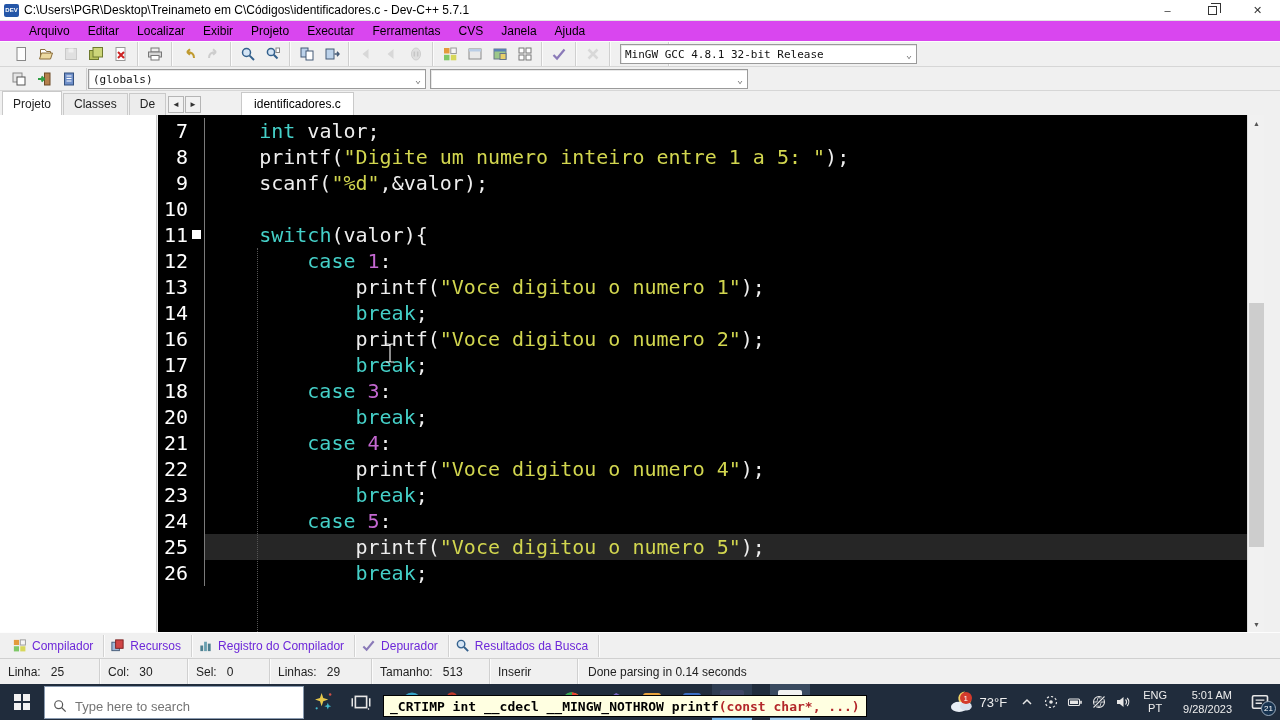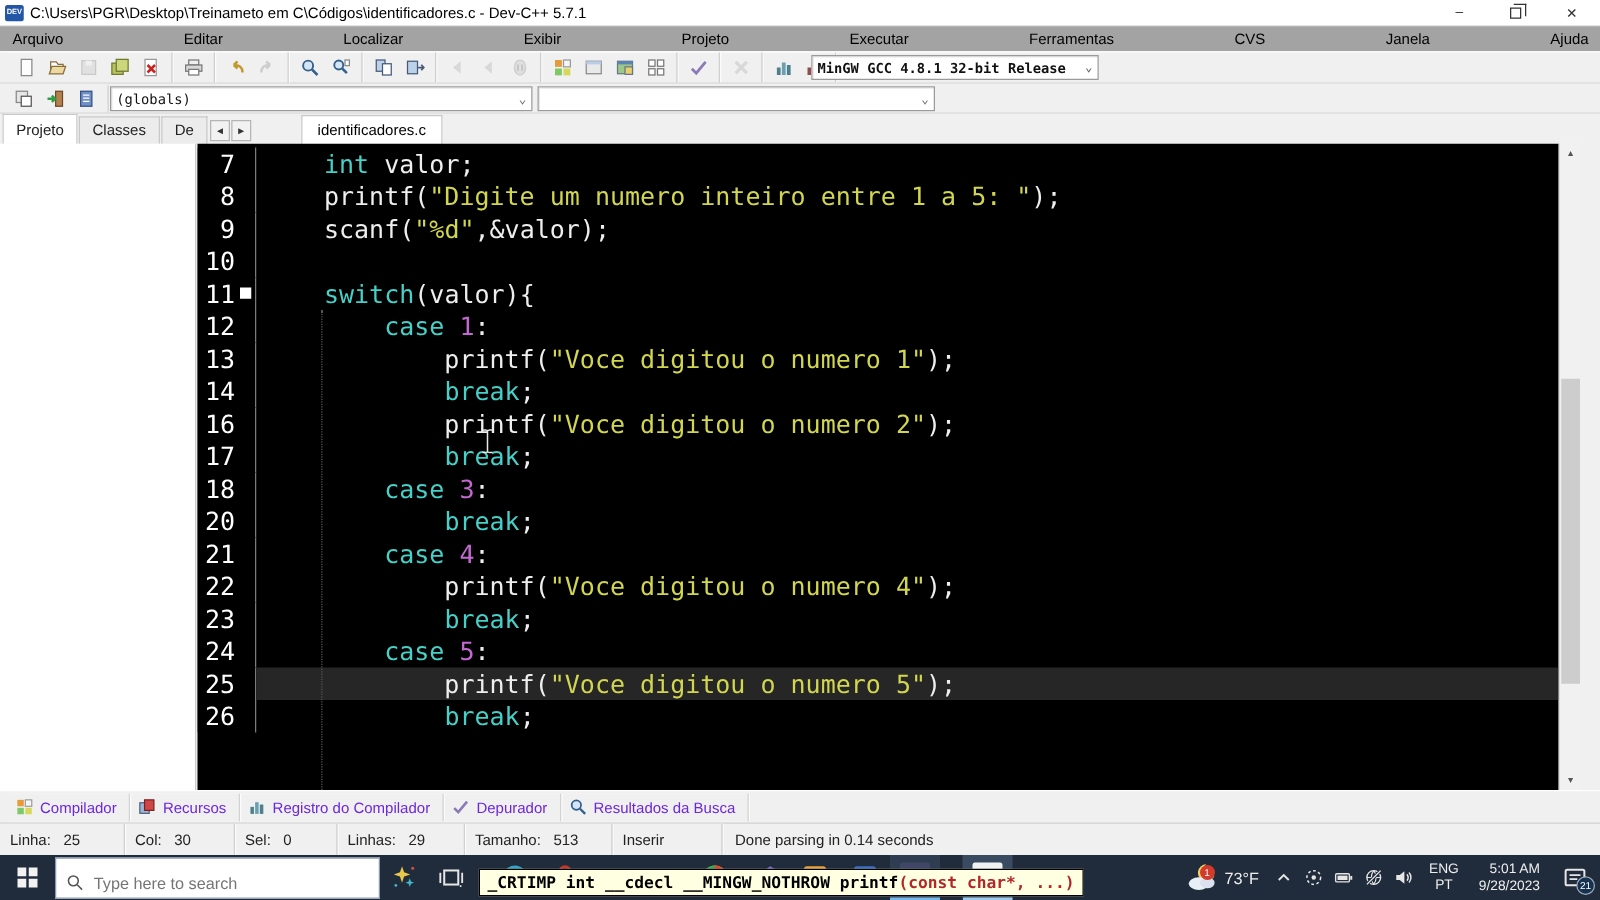--- a/index.html
+++ b/index.html
@@ -10,31 +10,31 @@
   
   .titlebar { position:absolute; left:0; top:0; width:1280px; height:21px; background:#ffffff; display:flex; align-items:center; border-bottom:1px solid #e3e3e3; }
   .app-ico { width:15px; height:13px; margin:0 5px 0 4px; background:#2456a8; color:#fff; font-size:6px; font-weight:bold; display:flex; align-items:center; justify-content:center; border-radius:2px; }
   .title-text { font-size:12px; color:#000; white-space:nowrap; }
   .win-controls { margin-left:auto; display:flex; height:100%; }
   .win-btn { width:45px; height:100%; display:flex; align-items:center; justify-content:center; color:#333; font-size:11px; }
   .restore-glyph { position:relative; width:9px; height:9px; border:1px solid #333; background:#fff; }
   .restore-glyph:before { content:""; position:absolute; left:2px; top:-4px; width:9px; height:9px; border:1px solid #333; border-left:none; border-bottom:none; }
 
   
-  .menubar { position:absolute; left:0; top:21px; width:1280px; height:20px; background:#a3a3a3; display:flex; align-items:center; padding-left:1px;justify-content:space-between; }
+  .menubar { position:absolute; left:0; top:21px; width:1280px; height:20px; background:#d946ef; display:flex; align-items:center; padding-left:20px; }
   .menu-item { padding:2px 9px; color:#000; }
 
   
   .toolbar1 { position:absolute; left:0; top:41px; width:1280px; height:26px; background:#f0f0f0; display:flex; align-items:center; padding-left:4px; border-top:1px solid #fdfdfd; border-bottom:1px solid #d6d6d6; }
   .tb-group { display:flex; align-items:center; padding:0 4px; border-right:1px solid #cfcfcf; box-shadow:1px 0 0 #fbfbfb; height:24px; }
   .tb-btn { width:25px; height:22px; display:flex; align-items:center; justify-content:center; }
   .icon.disabled svg { opacity:.4; filter:grayscale(1); }
   .dropdown { position:absolute; background:#fff; border:1px solid #9a9a9a; box-shadow:inset 1px 1px 0 #e8e8e8; display:flex; align-items:center; font-family:"DejaVu Sans Mono", monospace; font-size:11px; padding:0 4px; color:#111; }
   .dropdown .chev { margin-left:auto; color:#666; font-size:10px; }
-  .dd-compiler { left:649px; top:44px; width:230px; height:20px;font-weight:bold; }
+  .dd-compiler { left:620px; top:44px; width:297px; height:20px; }
   .toolbar2 { position:absolute; left:0; top:67px; width:1280px; height:24px; background:#f0f0f0; border-bottom:1px solid #d6d6d6; }
   .tb2-icons { position:absolute; left:6px; top:1px; height:22px; display:flex; align-items:center; border-right:1px solid #cfcfcf; padding-right:5px; }
   .dd-globals { left:88px; top:69px; width:338px; height:20px; }
   .dd-members { left:430px; top:69px; width:318px; height:20px; }
 
   
   .tabrow { position:absolute; left:0; top:91px; width:1280px; height:24px; background:#f0f0f0; display:flex; align-items:flex-end; }
   .ptab { height:22px; padding:3px 10px; border:1px solid #c9c9c9; border-bottom:none; background:#ececec; color:#222; margin-right:1px; }
   .ptab.active { background:#ffffff; height:24px; padding-top:5px; }
   .tab-scroll { width:16px; height:17px; border:1px solid #b5b5b5; background:#f2f2f2; font-size:8px; color:#333; display:flex; align-items:center; justify-content:center; margin:0 0 2px 1px; }

